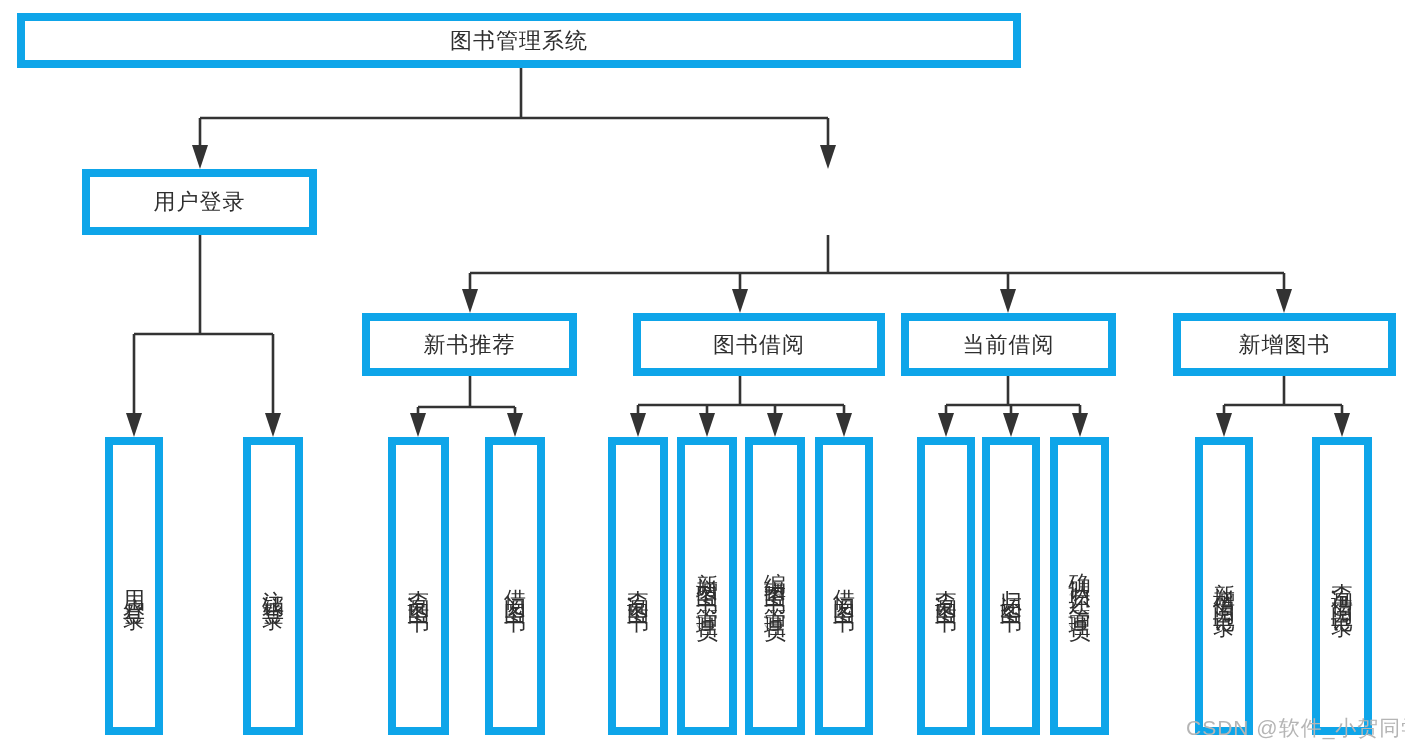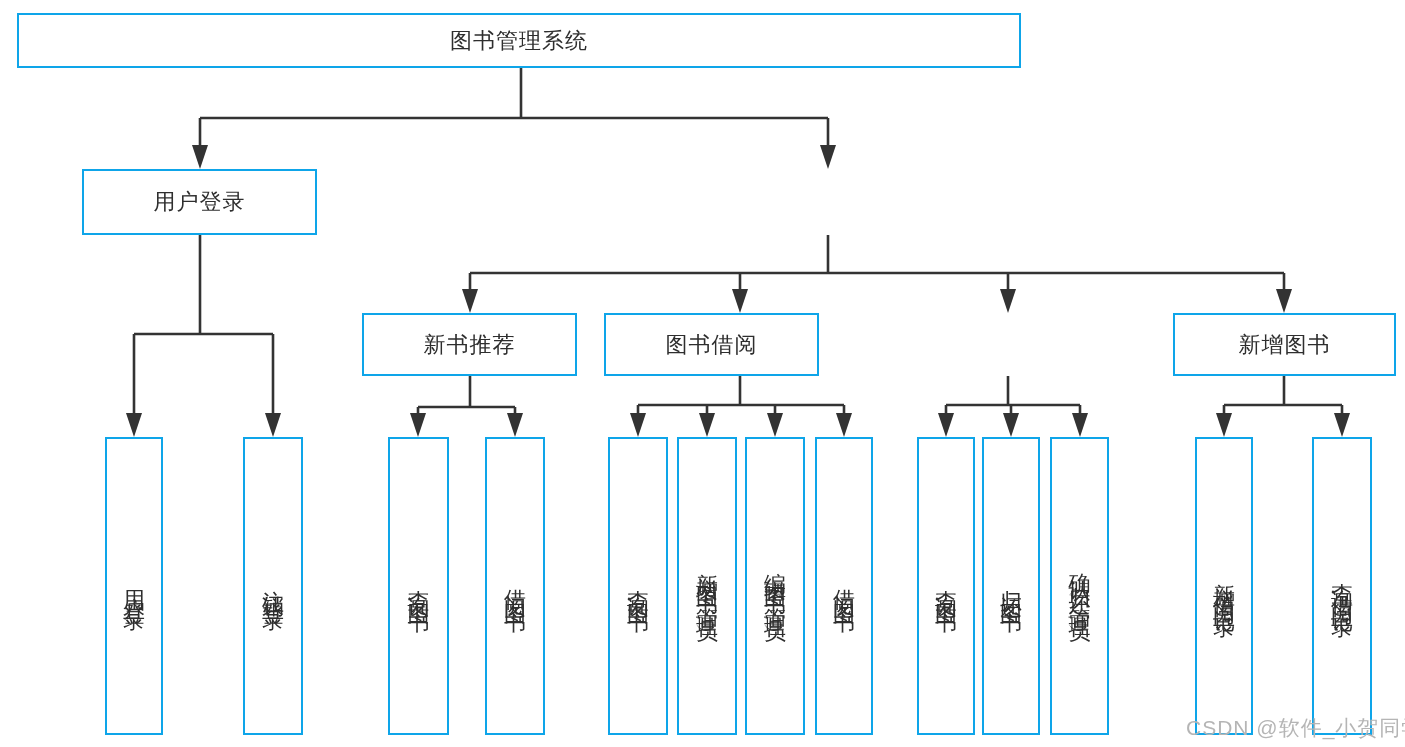--- a/index.html
+++ b/index.html
@@ -21,21 +21,21 @@
     left: 0;
     top: 0;
     width: 1405px;
     height: 747px;
     z-index: 1;
   }
   .node {
     position: absolute;
     box-sizing: border-box;
     background: #ffffff;
-    border: 2px solid #0ea5e9;
+    border: 8px solid #0ea5e9;
     display: flex;
     align-items: center;
     justify-content: center;
     z-index: 2;
   }
   .h-node {
     font-size: 22px;
     letter-spacing: 1px;
     white-space: nowrap;
   }
@@ -153,22 +153,25 @@
     <span>图书管理系统</span>
   </div>
 
   <div class="node h-node" style="left:82px; top:169px; width:235px; height:66px;">
     <span>用户登录</span>
   </div>
 
   <div class="node h-node" style="left:362px; top:313px; width:215px; height:63px;">
     <span>新书推荐</span>
   </div>
-  <div class="node h-node" style="left:604px; top:313px; width:215px; height:63px;font-family:Liberation Serif, serif;">
+  <div class="node h-node" style="left:633px; top:313px; width:252px; height:63px;font-family:Liberation Serif, serif;">
     <span>图书借阅</span>
+  </div>
+  <div class="node h-node" style="left:901px; top:313px; width:215px; height:63px;">
+    <span>当前借阅</span>
   </div>
   <div class="node h-node" style="left:1173px; top:313px; width:223px; height:63px;">
     <span>新增图书</span>
   </div>
 
   <div class="node v-node" style="left:105px; top:437px; width:58px; height:298px;">
     <span class="v-text">用户登录</span>
   </div>
   <div class="node v-node" style="left:243px; top:437px; width:60px; height:298px;">
     <span class="v-text">注销登录</span>

